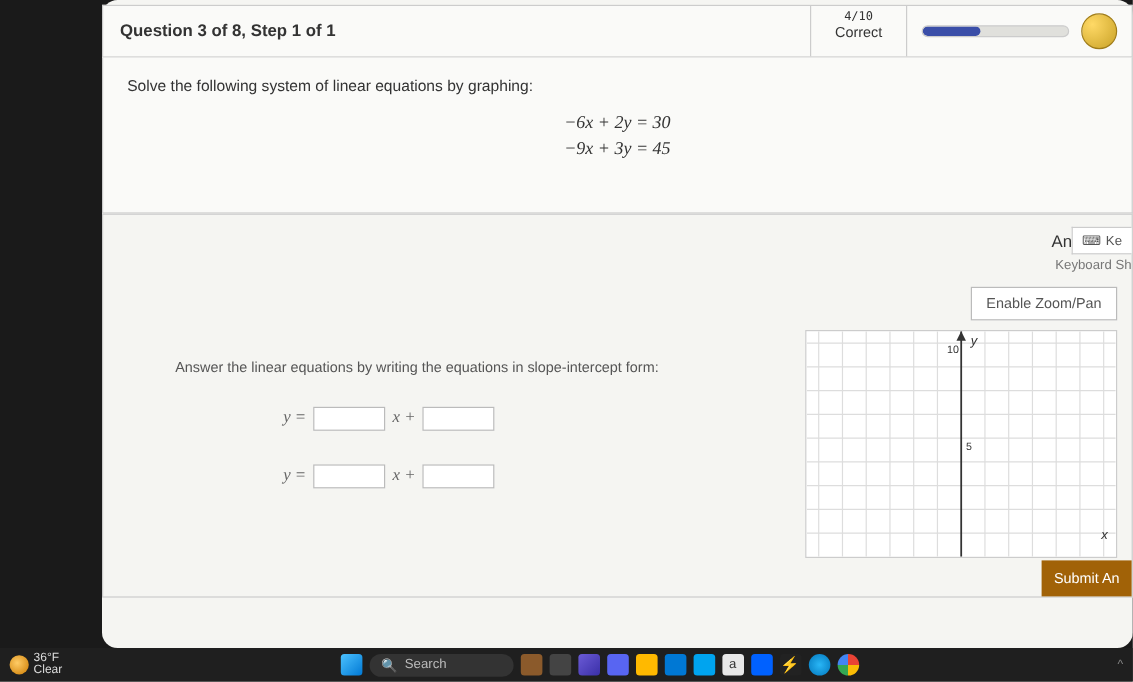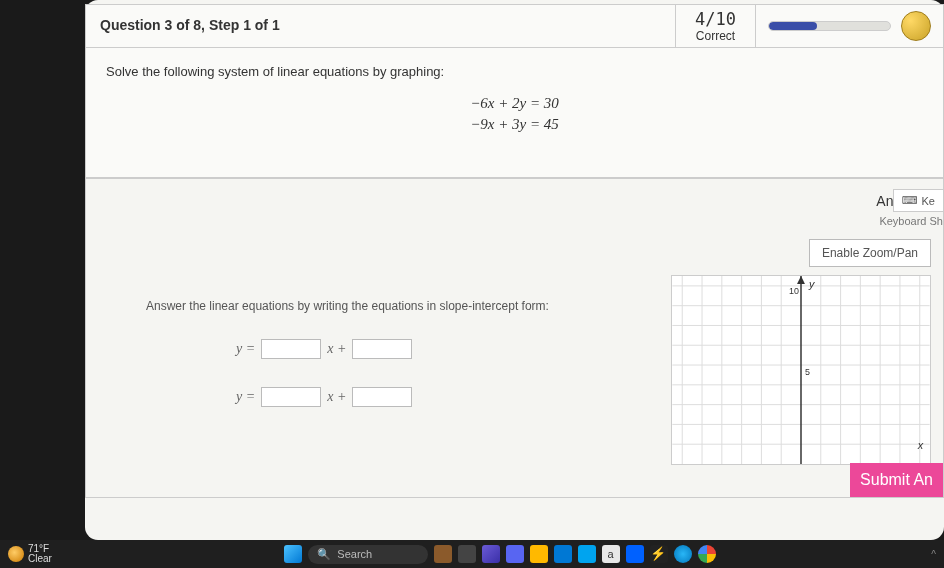--- a/index.html
+++ b/index.html
@@ -46,21 +46,21 @@
     width:590px;
   }
   .correct-box {
     width:80px;
     border-right:1px solid #ccc;
     text-align:center;
     padding:4px 0;
     font-size:12px;
     color:#333;
   }
-  .correct-box .frac { font-family: monospace; font-size:17px;}
+  .correct-box .frac { font-family: monospace; font-size:10px;}
   .progress-box {
     flex:1;
     display:flex;
     align-items:center;
     padding:0 12px;
   }
   .progress-track {
     flex:1;
     height:10px;
     background:#e0e0dc;
@@ -168,25 +168,25 @@
     position:absolute;
     top:96px; right:12px;
     width:260px; height:190px;
     background:#fff;
     border:1px solid #ccc;
   }
   .grid-svg { width:100%; height:100%; }
   .submit-btn {
     position:absolute;
     right:0; bottom:0;
-    background:#ec4899;
+    background:#a16207;
     color:#fff;
     border:none;
     padding:8px 10px;
-    font-size:16px;
+    font-size:12px;
     cursor:pointer;
   }
   
   .taskbar {
     position:absolute;
     left:0; right:0; bottom:0;
     height:28px;
     background:#1f1f1f;
     display:flex;
     align-items:center;
@@ -325,21 +325,21 @@
     </div>
 
     <button class="submit-btn">Submit An</button>
   </div>
 </div>
 
 <div class="taskbar">
   <div class="weather">
     <div class="weather-icon"></div>
     <div>
-      <div>71°F</div>
+      <div>36°F</div>
       <div>Clear</div>
     </div>
   </div>
   <div class="tb-center">
     <span class="tb-icon" style="background:linear-gradient(135deg,#4cc2ff,#0078d4);"></span>
     <div class="search-pill">
       <span>🔍</span>
       <span>Search</span>
     </div>
     <span class="tb-icon" style="background:#8b5a2b;"></span>

